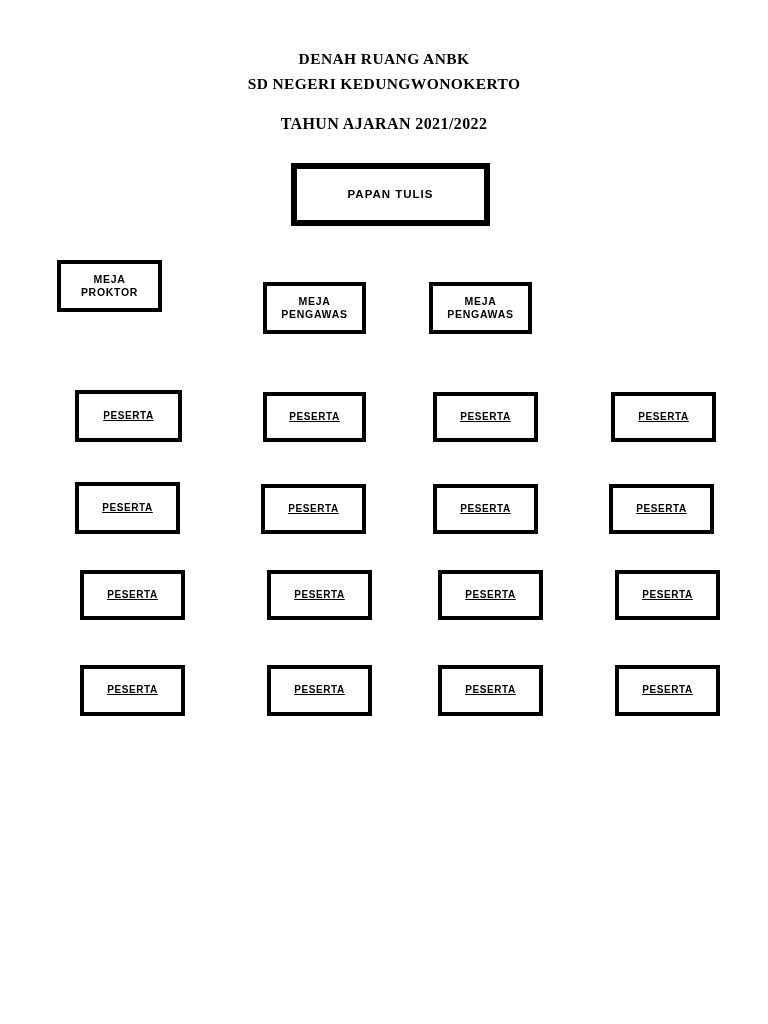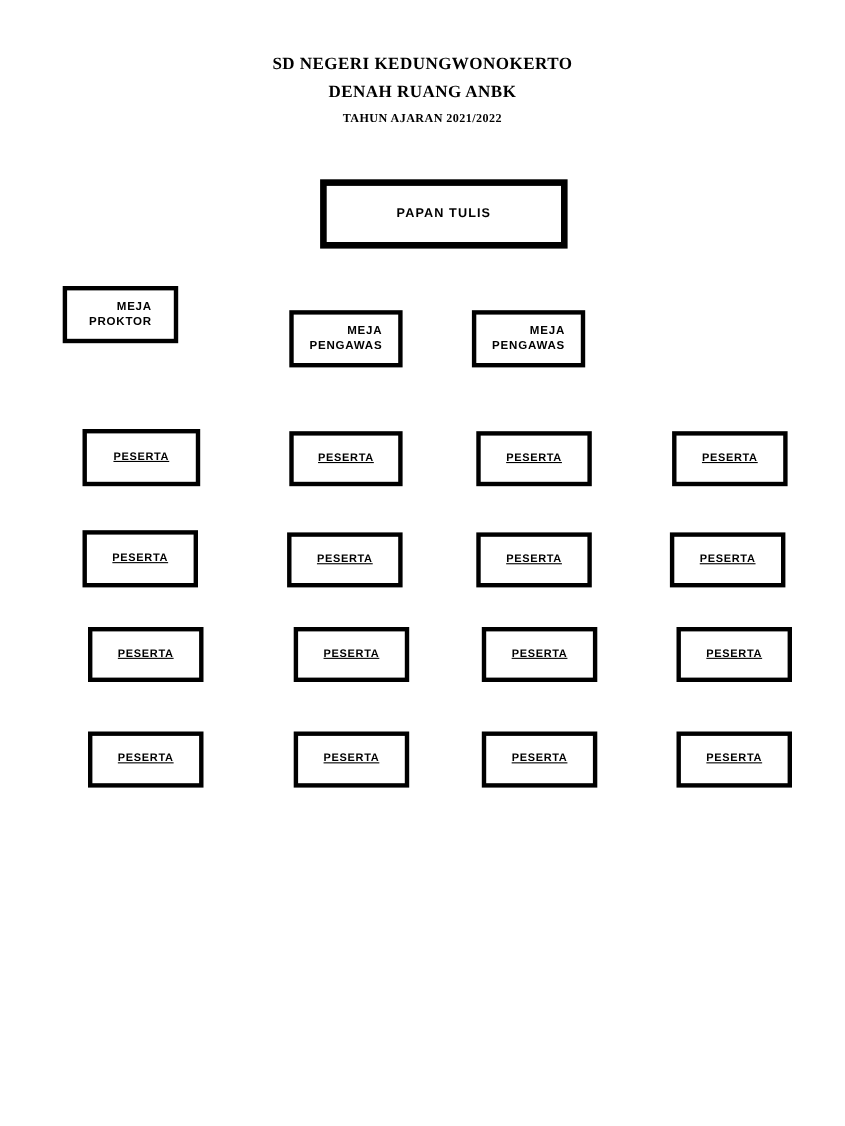--- a/index.html
+++ b/index.html
@@ -34,21 +34,21 @@
   .title-line {
     font-family: "Liberation Serif", serif;
     font-weight: bold;
     color: #000000;
     letter-spacing: 0.4px;
     line-height: 25px;
     white-space: nowrap;
   }
   .title-line.l1 { font-size: 15.5px; }
   .title-line.l2 { font-size: 15.5px; }
-  .title-line.l3 { font-size: 11px; }
+  .title-line.l3 { font-size: 16px; margin-top: 15px; }
 
   
   .box {
     position: absolute;
     box-sizing: border-box;
     background: #ffffff;
     border-style: solid;
     border-color: #000000;
     display: flex;
     align-items: center;
@@ -60,39 +60,39 @@
     font-weight: bold;
     color: #000000;
     letter-spacing: 0.6px;
     line-height: 1.25;
     white-space: pre-line;
   }
 
   .box-papan       { border-width: 6px; }
   .box-papan .box-label  { font-size: 11.5px; letter-spacing: 1px; }
 
-  .box-meja        { border-width: 4px; text-align: right; }
+  .box-meja        { border-width: 4px; }
   .box-meja .box-label   { font-size: 10.5px; letter-spacing: 0.7px; }
 
   .box-peserta     { border-width: 4px; text-decoration: underline; }
   .box-peserta .box-label{ font-size: 10px; letter-spacing: 0.6px; }
 </style>
 </head>
 <body>
 
 <div id="page">
 
   <div class="title-block">
+    <div class="title-line l1">DENAH RUANG ANBK</div>
     <div class="title-line l2">SD NEGERI KEDUNGWONOKERTO</div>
-    <div class="title-line l1">DENAH RUANG ANBK</div>
     <div class="title-line l3">TAHUN AJARAN 2021/2022</div>
   </div>
 
   <div id="diagram">
-      <div class="box box-papan" style="left: 291px; top: 163px; width: 225px; height: 63px;">
+      <div class="box box-papan" style="left: 291px; top: 163px; width: 199px; height: 63px;">
         <span class="box-label">PAPAN TULIS</span>
       </div>
       <div class="box box-meja" style="left: 57px; top: 260px; width: 105px; height: 52px;">
         <span class="box-label">MEJA
 PROKTOR</span>
       </div>
       <div class="box box-meja" style="left: 263px; top: 282px; width: 103px; height: 52px;">
         <span class="box-label">MEJA
 PENGAWAS</span>
       </div>

